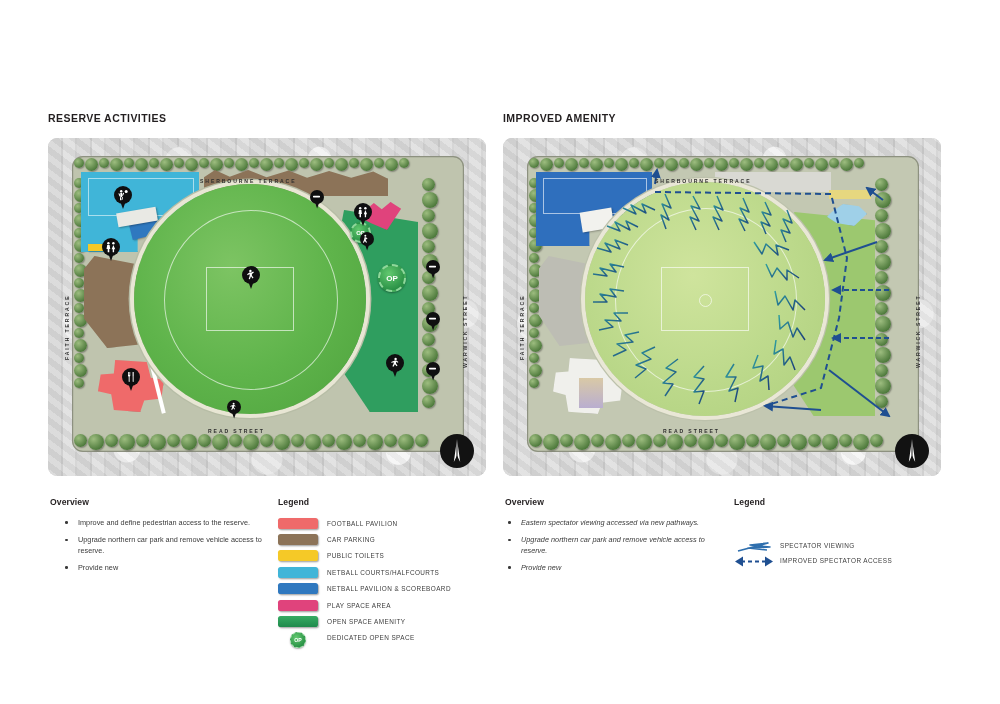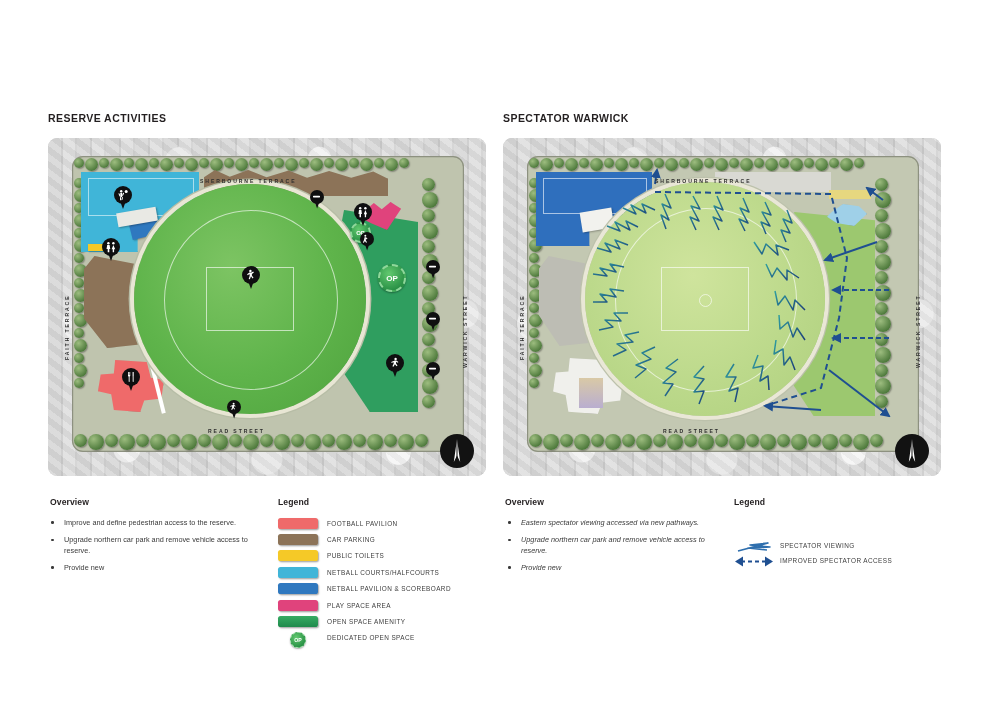--- a/index.html
+++ b/index.html
@@ -405,21 +405,21 @@
 
     <div class="compass">
       <svg width="24" height="26" viewBox="0 0 24 26">
         <path d="M12 1 L15.2 24 L12 17.5 L8.8 24 Z" fill="#ffffff"></path>
         <path d="M12 1 L12 24" stroke="#121212" stroke-width="1"></path>
       </svg>
     </div>
   </div>
 
   <div class="sub-h" style="left:10px;top:497px;">Overview</div>
-  <ul class="bullets" style="left:8px;top:518px;">
+  <ul class="bullets" style="left:22px;top:518px;">
     <li>Improve and define pedestrian access to the reserve.</li>
     <li>Upgrade northern car park and remove vehicle access to reserve.</li>
     <li>Provide new</li>
   </ul>
 
   <div class="sub-h" style="left:238px;top:497px;">Legend</div>
   <div class="legend-list" style="left:238px;top:515px;">
     <div class="legend-row">
       <span class="legend-sw" style="background:#ef6a6a;"></span>
       <span class="legend-lbl">FOOTBALL PAVILION</span>
@@ -452,21 +452,21 @@
       <span class="legend-sw op-sw">
         <span class="op-chip">OP</span>
       </span>
       <span class="legend-lbl">DEDICATED OPEN SPACE</span>
     </div>
   </div>
 </div>
 
 <div class="panel panel-right">
 
-  <div class="section-title">SPECTATOR WARWICK</div>
+  <div class="section-title">IMPROVED AMENITY</div>
 
   <div class="map">
     <div class="aerial"></div>
     <div class="reserve" style="background:#c3c8b2;"></div>
 
     <div class="trees" style="left:26px;top:20px;">
       <span class="tree sm"></span>
         <span class="tree"></span>
         <span class="tree sm"></span>
         <span class="tree"></span>

